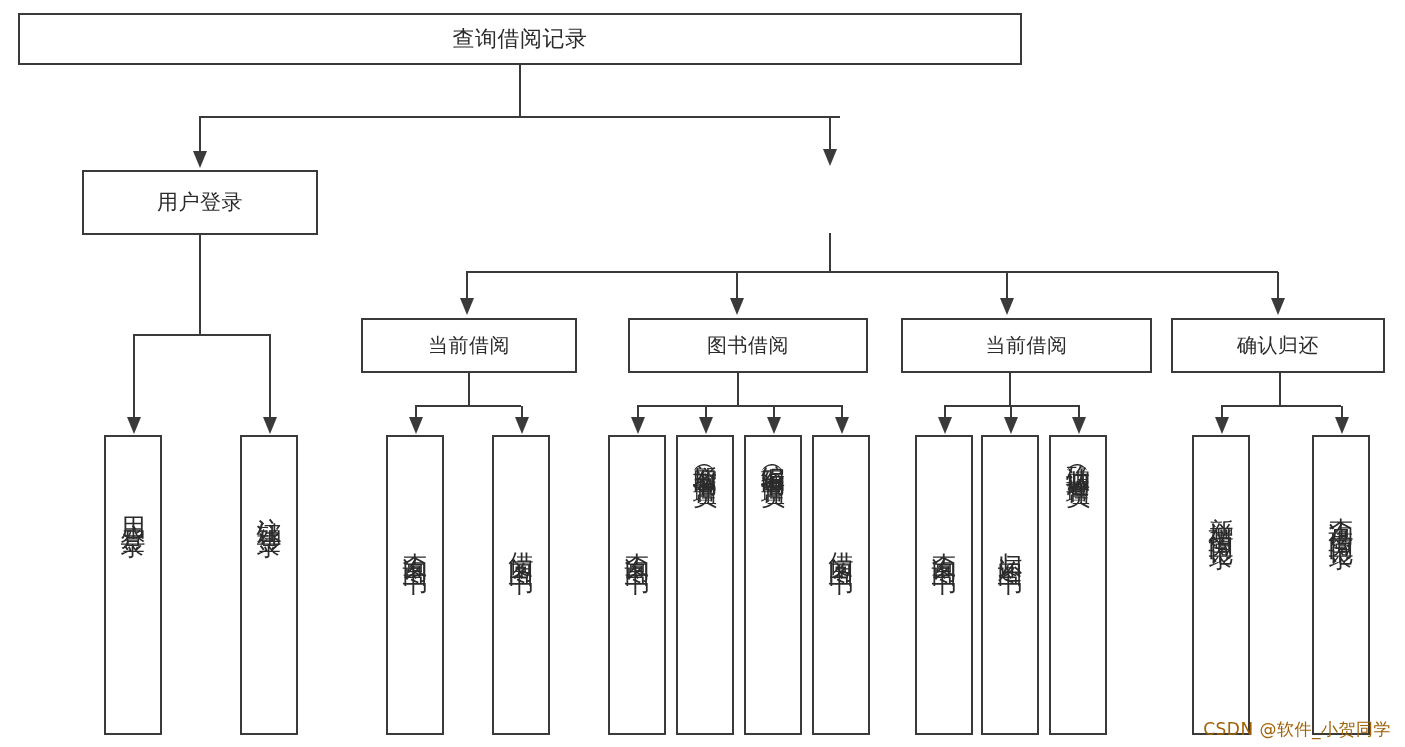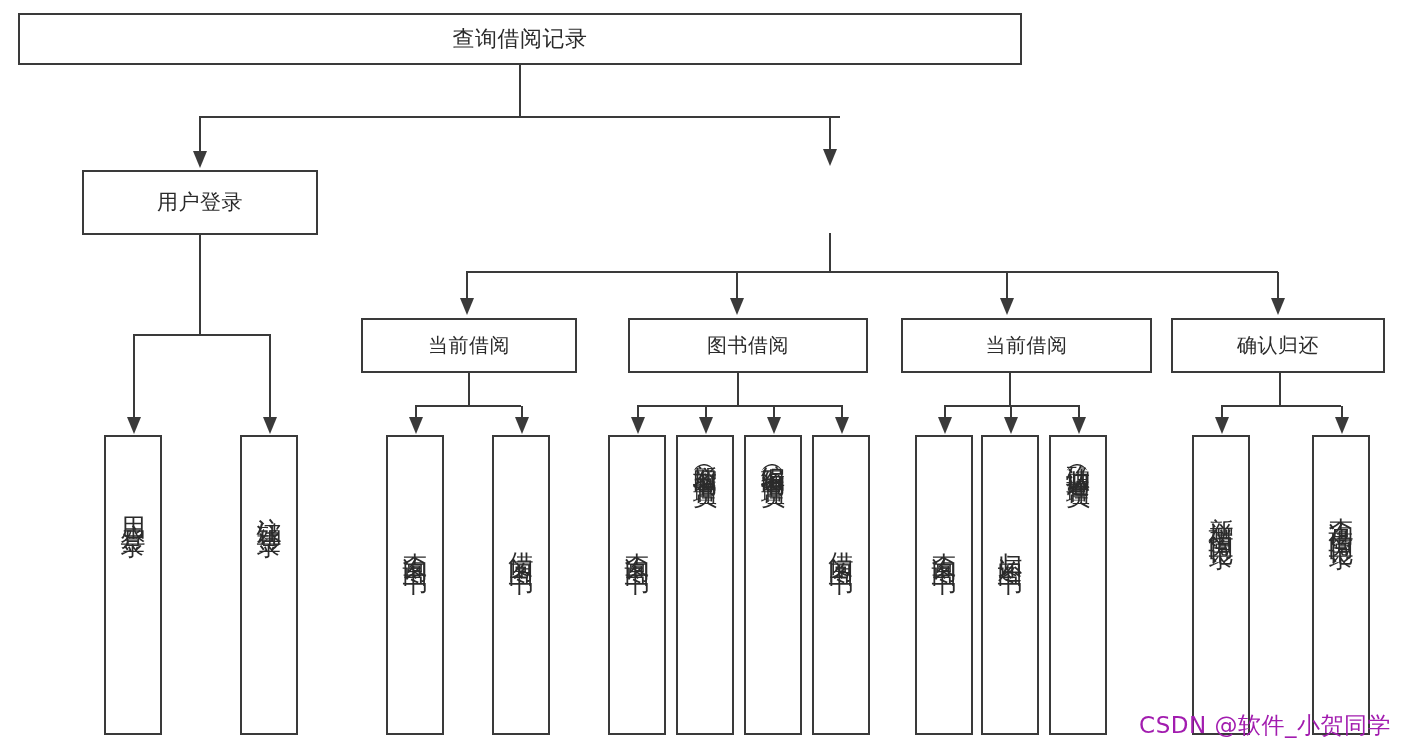--- a/index.html
+++ b/index.html
@@ -78,22 +78,22 @@
     width:0;height:0;
     border-left:7px solid transparent;
     border-right:7px solid transparent;
     border-top:17px solid #3a3a3a;
   }
   
   #watermark{
     position:absolute;
     right:14px;
     bottom:6px;
-    font-size:23px;
-    color:#a21caf;
+    font-size:17px;
+    color:#a16207;
     letter-spacing:0.5px;
     white-space:nowrap;
     pointer-events:none;
   }
 </style>
 </head>
 <body>
 
 <div id="canvas">
 

